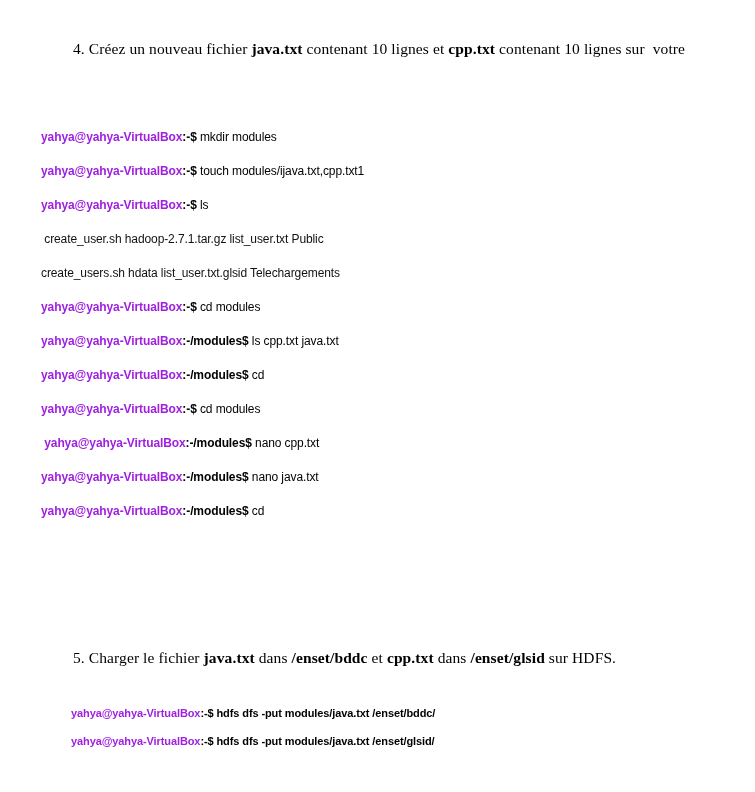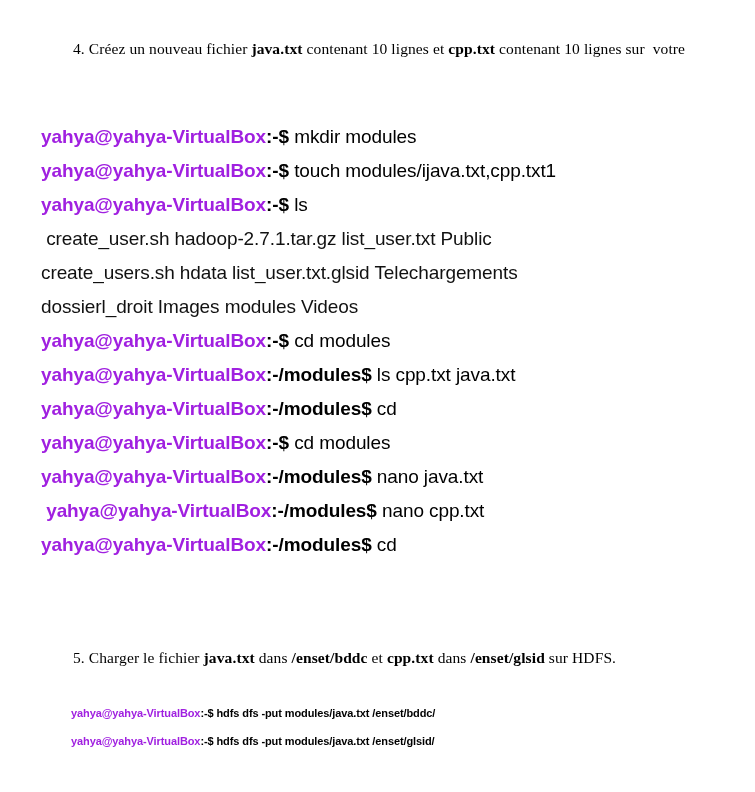--- a/index.html
+++ b/index.html
@@ -60,21 +60,21 @@
   .terminal-block {
     position: absolute;
     left: 41px;
     top: 120px;
     width: 700px;
   }
   .term-line {
     height: 34px;
     line-height: 34px;
     font-family: "Liberation Sans", sans-serif;
-    font-size: 19px;
+    font-size: 12px;
     color: #000000;
     white-space: pre;
     letter-spacing: -0.1px;
   }
   .term-line .prompt-user {
     color: #a020e0;
     font-weight: bold;
   }
   .term-line .prompt-path {
     color: #000000;
@@ -129,33 +129,32 @@
   <div class="terminal-block">
 
     <div class="term-line"><span class="prompt-user">yahya@yahya-VirtualBox</span><span class="prompt-path">:-$ </span><span class="cmd">mkdir modules</span></div>
 
     <div class="term-line"><span class="prompt-user">yahya@yahya-VirtualBox</span><span class="prompt-path">:-$ </span><span class="cmd">touch modules/ijava.txt,cpp.txt1</span></div>
 
     <div class="term-line"><span class="prompt-user">yahya@yahya-VirtualBox</span><span class="prompt-path">:-$ </span><span class="cmd">ls</span></div>
 
     <div class="term-line output"> create_user.sh hadoop-2.7.1.tar.gz list_user.txt Public</div>
     <div class="term-line output">create_users.sh hdata list_user.txt.glsid Telechargements</div>
-    <div class="term-line output">dossierl_droit Images modules Videos</div>
 
     <div class="term-line"><span class="prompt-user">yahya@yahya-VirtualBox</span><span class="prompt-path">:-$ </span><span class="cmd">cd modules</span></div>
 
     <div class="term-line"><span class="prompt-user">yahya@yahya-VirtualBox</span><span class="prompt-path">:-/modules$ </span><span class="cmd">ls cpp.txt java.txt</span></div>
 
     <div class="term-line"><span class="prompt-user">yahya@yahya-VirtualBox</span><span class="prompt-path">:-/modules$ </span><span class="cmd">cd</span></div>
 
     <div class="term-line"><span class="prompt-user">yahya@yahya-VirtualBox</span><span class="prompt-path">:-$ </span><span class="cmd">cd modules</span></div>
 
+    <div class="term-line"><span class="prompt-user"> yahya@yahya-VirtualBox</span><span class="prompt-path">:-/modules$ </span><span class="cmd">nano cpp.txt</span></div>
+
     <div class="term-line"><span class="prompt-user">yahya@yahya-VirtualBox</span><span class="prompt-path">:-/modules$ </span><span class="cmd">nano java.txt</span></div>
-
-    <div class="term-line"><span class="prompt-user"> yahya@yahya-VirtualBox</span><span class="prompt-path">:-/modules$ </span><span class="cmd">nano cpp.txt</span></div>
 
     <div class="term-line"><span class="prompt-user">yahya@yahya-VirtualBox</span><span class="prompt-path">:-/modules$ </span><span class="cmd">cd</span></div>
   </div>
 
   <p class="instruction" id="instruction-5"><span>5.</span><span> Charger le fichier </span><b>java.txt</b><span> dans </span><b>/enset/bddc</b><span> et </span><b>cpp.txt</b><span> dans </span><b>/enset/glsid</b><span> sur HDFS.</span></p>
 
   <div class="hdfs-block">
     <div class="hdfs-line"><span class="prompt-user">yahya@yahya-VirtualBox</span><span class="prompt-path">:-$ </span><span class="cmd">hdfs dfs -put modules/java.txt /enset/bddc/</span></div>
     <div class="hdfs-line"><span class="prompt-user">yahya@yahya-VirtualBox</span><span class="prompt-path">:-$ </span><span class="cmd">hdfs dfs -put modules/java.txt /enset/glsid/</span></div>
   </div>

